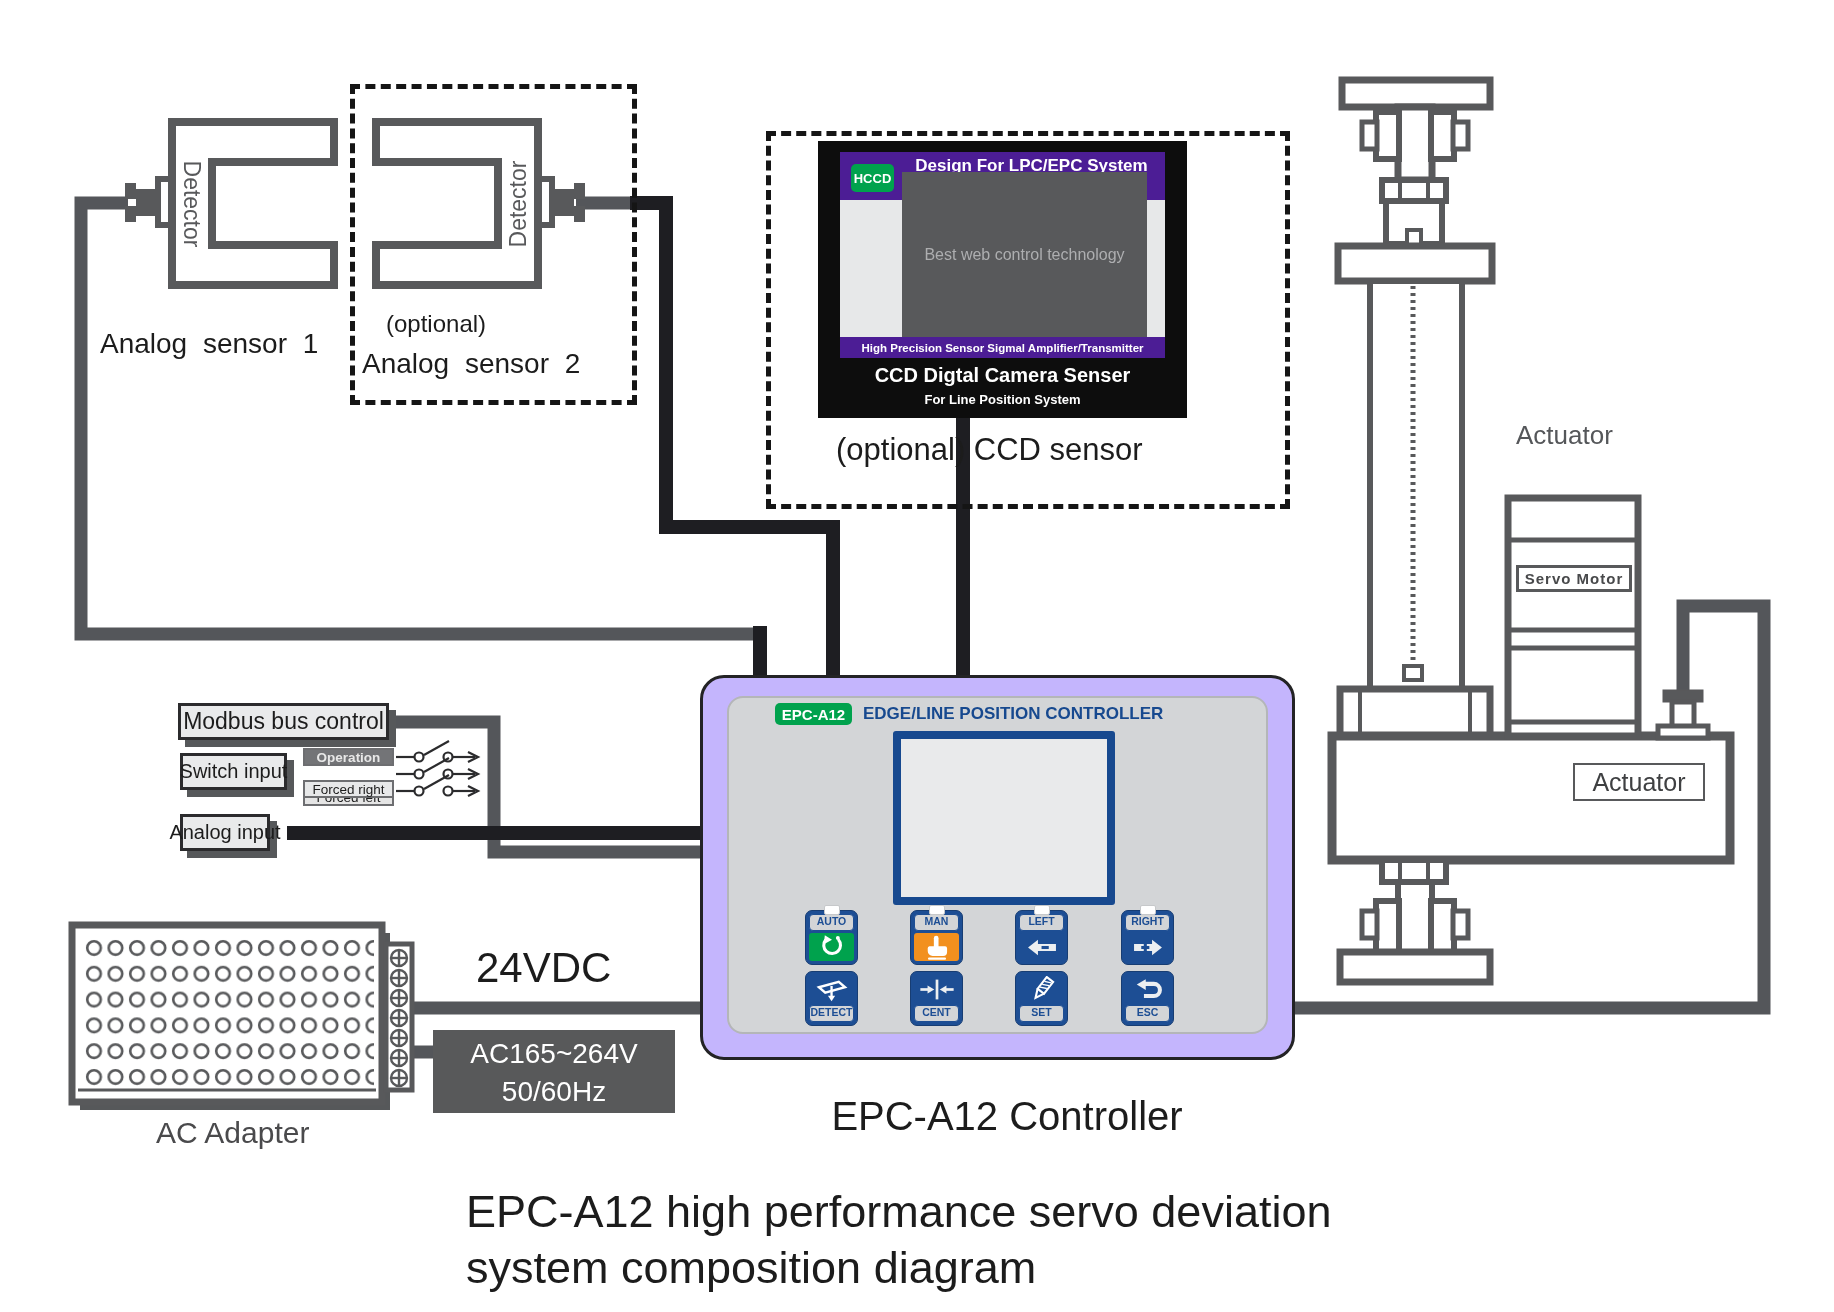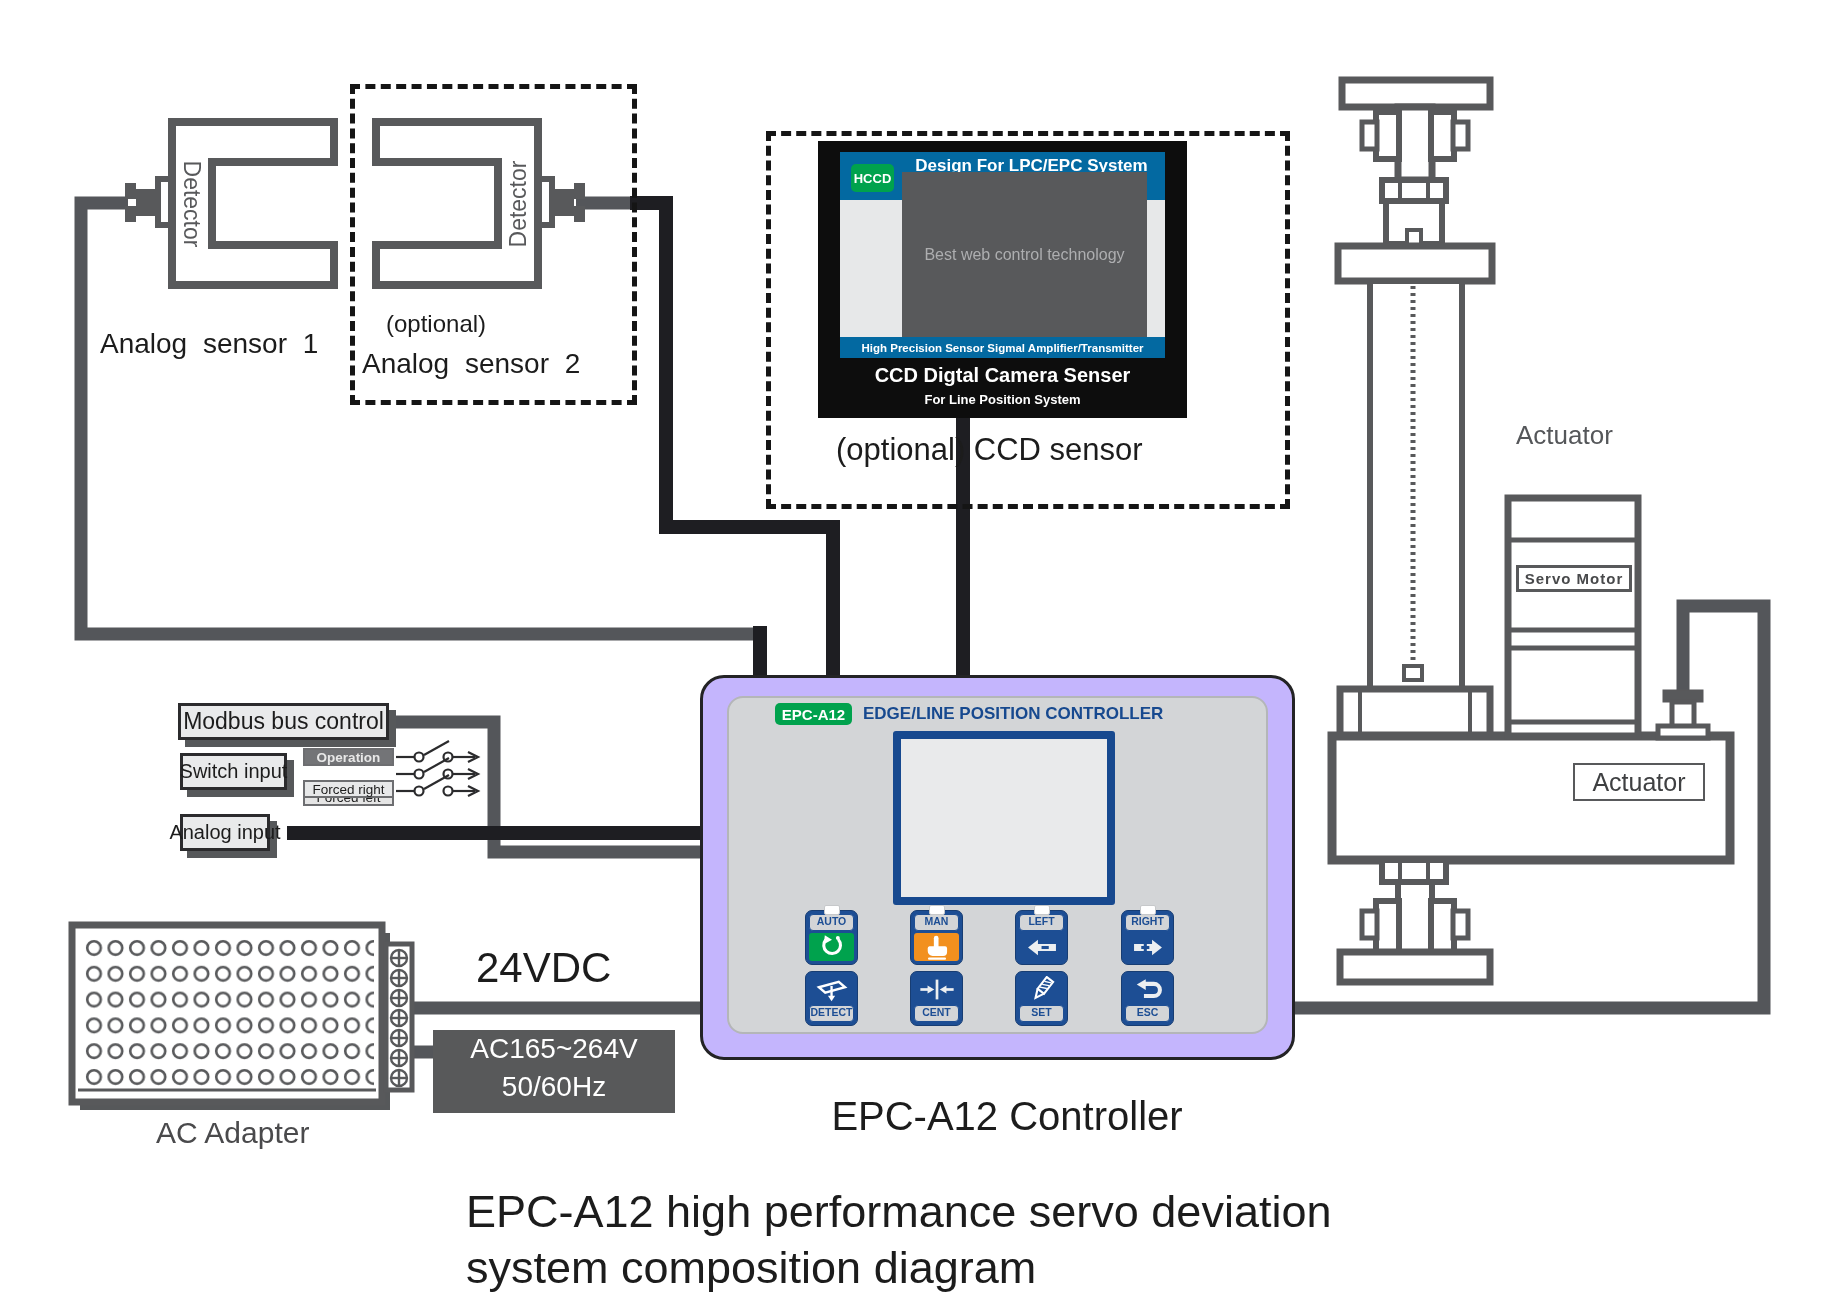--- a/index.html
+++ b/index.html
@@ -8,39 +8,39 @@
   .abs{position:absolute}
   svg.layer{position:absolute;left:0;top:0}
   .txt{position:absolute;color:#1c1c1c;white-space:nowrap}
   .dashed{position:absolute;border:5px dashed #151515}
   .lblbox{position:absolute;background:#e9eaeb;border:3px solid #2b2b2d;box-shadow:7px 7px 0 #56585a;
           display:flex;align-items:center;justify-content:center;color:#1c1c1c;white-space:nowrap}
   .swrow{position:absolute;left:303px;width:91px;height:18px;border:2px solid #6d6e71;
          font-size:13.5px;display:flex;align-items:center;justify-content:center;white-space:nowrap}
   
   .ccd-black{position:absolute;background:#0d0d0d}
-  .ccd-blue{position:absolute;background:#0369a1}
+  .ccd-blue{position:absolute;background:#4c1d95}
   .ccd-white{color:#fff;font-weight:bold;display:flex;align-items:center;justify-content:center;white-space:nowrap}
   
   .ctl-body{position:absolute;background:#c4b5fd;border:3px solid #232325;border-radius:24px}
   .ctl-panel{position:absolute;background:#d3d5d7;border:2px solid #b4b6b8;border-radius:16px}
   .badge{position:absolute;background:#00a24d;border-radius:5px;color:#fff;font-weight:bold;
          display:flex;align-items:center;justify-content:center}
   .ctl-screen{position:absolute;background:#e9eaeb;border:8px solid #17498f;border-radius:3px}
   .btn{position:absolute;width:53px;height:55px;background:#1d4e94;border:1px solid #173d73;border-radius:7px;
        display:flex;flex-direction:column;padding:3px;gap:2px}
   .btn.rev{flex-direction:column-reverse}
   .blabel{background:#d3d5d7;border:1.5px solid #1d4e94;border-radius:4px;color:#1d4e94;font-weight:bold;
           font-size:10.5px;text-align:center;line-height:13px;height:17px;flex:0 0 17px;overflow:hidden}
   .bicon{flex:1;border-radius:3px;display:flex;align-items:center;justify-content:center;background:#1d4e94}
   .bicon.green{background:#00a24d}
   .bicon.orange{background:#f2901e}
   .led{position:absolute;left:50%;top:-6px;transform:translateX(-50%);width:16px;height:10px;background:#fff;
        border:1px solid #c6c8ca;border-radius:2px}
-  .acbox{position:absolute;background:#58595a;color:#fff;text-align:center;font-size:28px;line-height:1.35;}
+  .acbox{position:absolute;background:#58595a;color:#fff;text-align:center;font-size:28px;line-height:1.35;padding-top:5px}
 </style>
 </head>
 <body>
 
 <div class="canvas">
 
   <svg class="layer" width="1834" height="1312" viewBox="0 0 1834 1312">
     <defs>
       <pattern id="holes" x="84" y="938" width="21.5" height="25.8" patternUnits="userSpaceOnUse">
         <circle cx="10" cy="10" r="6.8" fill="none" stroke="#58595b" stroke-width="2.6"></circle>

